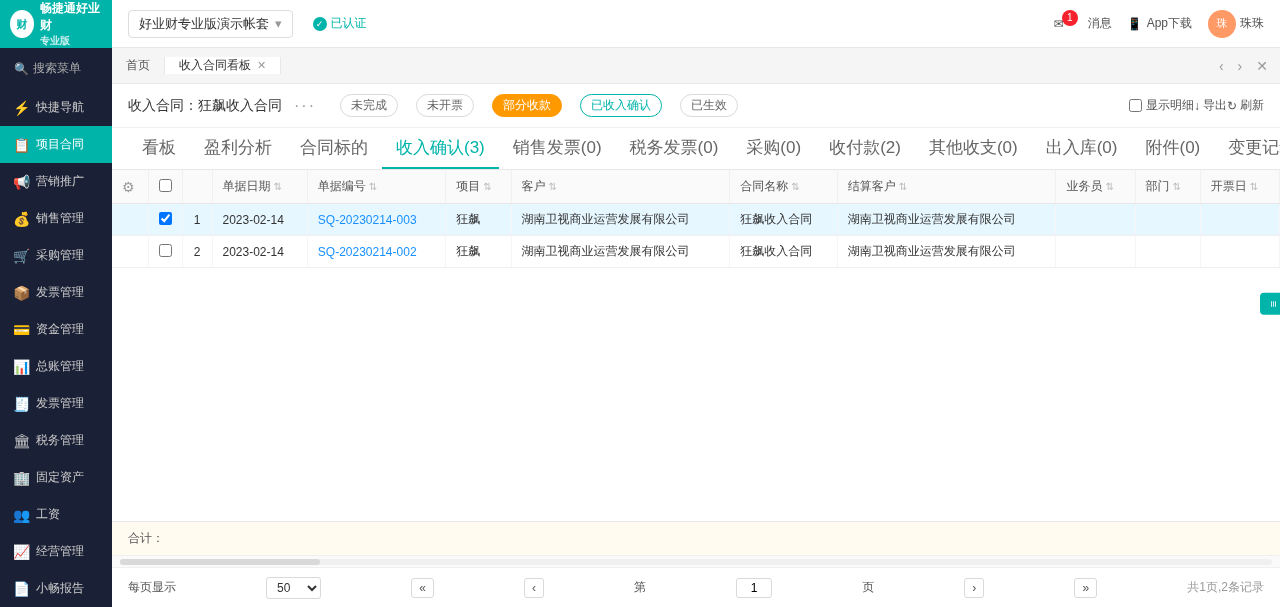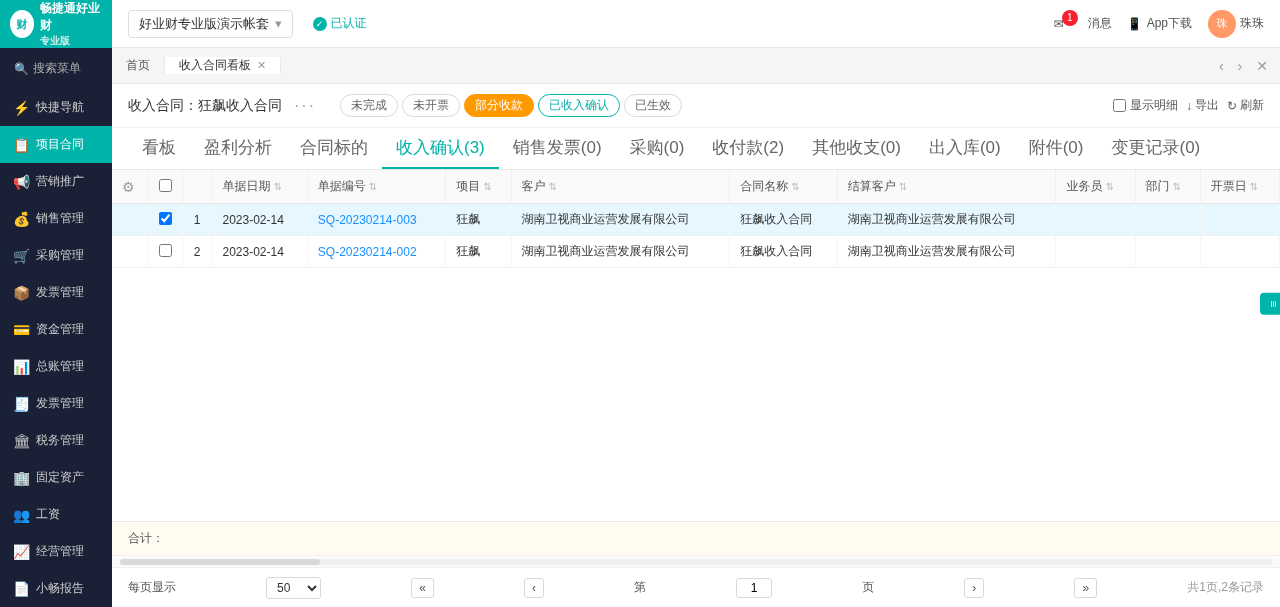--- a/index.html
+++ b/index.html
@@ -36,21 +36,21 @@
     .tab-item.active-tab { background: white; color: #333; }
     .tab-item.home-tab { padding: 0 14px; color: #555; }
     .tab-close { color: #999; font-size: 11px; cursor: pointer; }
     .tab-nav-btns { display: flex; align-items: center; margin-left: auto; padding: 0 8px; gap: 6px; }
     .tab-nav-btn { color: #999; cursor: pointer; font-size: 14px; padding: 2px 4px; }
 
     
     .content { flex: 1; background: white; margin: 0; overflow: hidden; display: flex; flex-direction: column; }
     .content-header { padding: 10px 16px; border-bottom: 1px solid #f0f0f0; display: flex; align-items: center; gap: 12px; }
     .content-title { font-size: 14px; color: #333; font-weight: 500; }
-    .content-header-actions { display: flex; align-items: center; gap: 8px; margin-left: auto; }
+    .content-header-actions { display: flex; align-items: center; margin-left: auto; }
     .status-btn { padding: 2px 10px; border-radius: 12px; font-size: 12px; cursor: pointer; border: 1px solid #d9d9d9; color: #666; background: white; }
     .status-btn.active { background: #ff9900; color: white; border-color: #ff9900; }
     .status-btn.outline-active { border-color: #00b4aa; color: #00b4aa; }
     .more-btn { color: #999; cursor: pointer; font-size: 16px; letter-spacing: 2px; }
     .display-check { display: flex; align-items: center; gap: 4px; color: #555; font-size: 12px; cursor: pointer; }
     .export-btn { display: flex; align-items: center; gap: 3px; color: #555; cursor: pointer; font-size: 12px; }
     .refresh-btn { display: flex; align-items: center; gap: 3px; color: #555; cursor: pointer; font-size: 12px; }
 
     
     .sub-tabs { display: flex; align-items: center; border-bottom: 1px solid #e8e8e8; padding: 0 16px; background: white; }
@@ -209,21 +209,21 @@
       <span class="tab-nav-btn">›</span>
       <span class="tab-nav-btn">✕</span>
     </div>
   </div>
 
   <div class="content">
 
     <div class="content-header">
       <span class="content-title">收入合同：狂飙收入合同</span>
       <span class="more-btn">···</span>
-      <div style="display:flex;align-items:center;gap:4px;margin-left:12px;">
+      <div style="display:flex;align-items:center;gap:18px;margin-left:12px;">
         <button class="status-btn">未完成</button>
         <button class="status-btn">未开票</button>
         <button class="status-btn active">部分收款</button>
         <button class="status-btn outline-active">已收入确认</button>
         <button class="status-btn">已生效</button>
       </div>
       <div class="content-header-actions">
         <label class="display-check">
           <input type="checkbox" style="">
           <span>显示明细</span>
@@ -238,20 +238,21 @@
         </div>
       </div>
     </div>
 
     <div class="sub-tabs">
       <div class="sub-tab">看板</div>
       <div class="sub-tab">盈利分析</div>
       <div class="sub-tab">合同标的</div>
       <div class="sub-tab active">收入确认(3)</div>
       <div class="sub-tab">销售发票(0)</div>
+      <div class="sub-tab">税务发票(0)</div>
       <div class="sub-tab">采购(0)</div>
       <div class="sub-tab">收付款(2)</div>
       <div class="sub-tab">其他收支(0)</div>
       <div class="sub-tab">出入库(0)</div>
       <div class="sub-tab">附件(0)</div>
       <div class="sub-tab">变更记录(0)</div>
     </div>
 
     <div class="table-wrapper">
       <table class="data-table">

